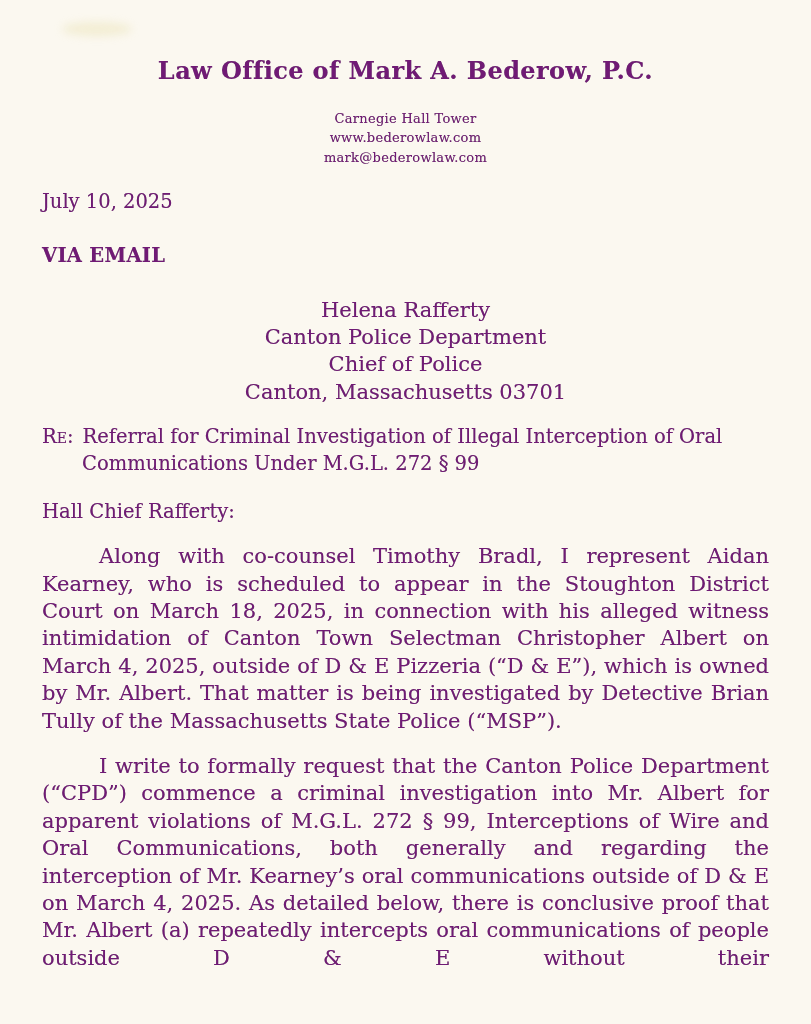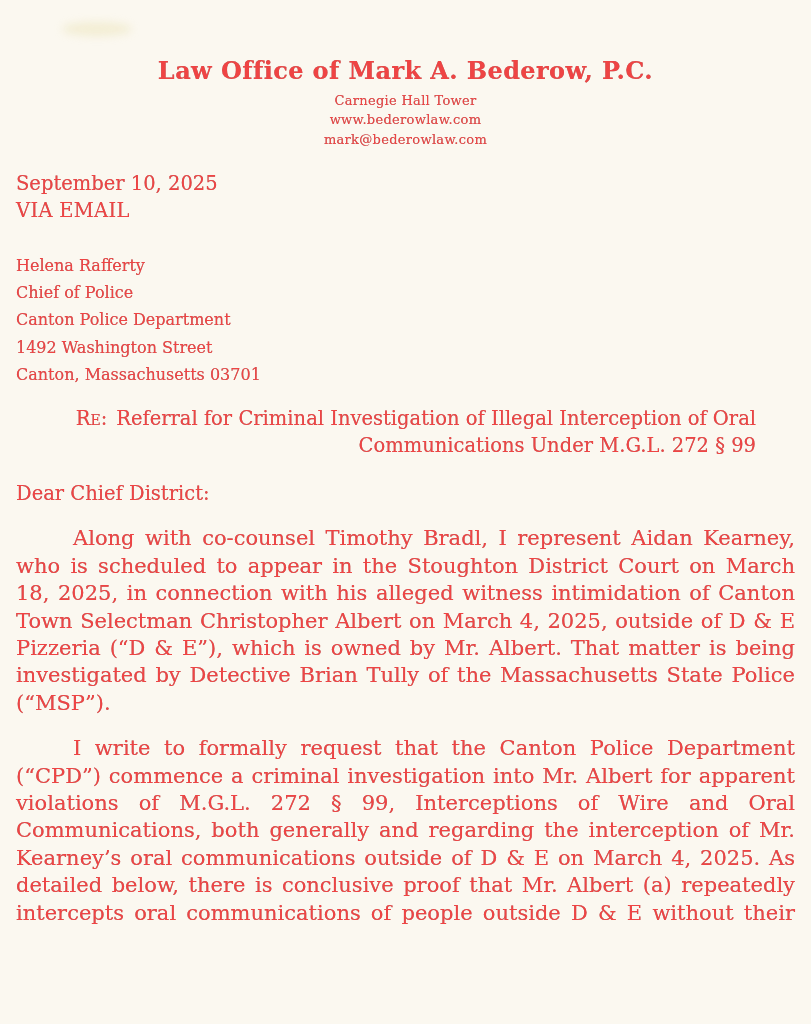--- a/index.html
+++ b/index.html
@@ -8,23 +8,23 @@
     background: #e8e6df;
   }
   .page {
     position: relative;
     width: 811px;
     height: 1024px;
     margin: 0 auto;
     background: #fbf8f0;
     overflow: hidden;
     box-sizing: border-box;
-    padding: 0 16px;
+    padding: 0 42px;
     font-family: "DejaVu Serif", "Liberation Serif", serif;
-    color: #ef4444;
+    color: #701a75;
     text-shadow: 0 0 0.5px rgba(36,36,36,0.45);
   }
   .scan-artifact {
     position: absolute;
     left: 62px;
     top: 22px;
     width: 70px;
     height: 14px;
     background: rgba(226, 214, 150, 0.30);
     border-radius: 50%;
@@ -35,49 +35,50 @@
     padding-top: 55px;
     text-align: center;
   }
   .firm-name {
     font-size: 24px;
     line-height: 32px;
     font-weight: bold;
     letter-spacing: 0.4px;
   }
   .lh-address {
-    margin-top: 4px;
+    margin-top: 22px;
     font-size: 13px;
     line-height: 19.3px;
     letter-spacing: 0.3px;
   }
   .date-line {
     margin-top: 21px;
     font-size: 19.5px;
     line-height: 27px;
   }
   .delivery-method {
+    margin-top: 27px;
     font-size: 19.5px;
     line-height: 27px;
-    font-weight: normal;
+    font-weight: bold;
     letter-spacing: 0.3px;
   }
   .recipient-block {
     margin-top: 28px;
-    font-size: 16px;
+    font-size: 21px;
     line-height: 27.2px;
+    text-align: center;
   }
   .re-block {
     margin-top: 17px;
     font-size: 19.5px;
     line-height: 27.2px;
     padding-left: 40px;
     text-indent: -40px;
     max-width: 700px;
-    text-align: right;
   }
   .re-label {
     font-variant: small-caps;
     margin-right: 9px;
   }
   .salutation {
     margin-top: 21px;
     font-size: 19.5px;
     line-height: 27px;
   }
@@ -100,34 +101,33 @@
 
   <div class="letterhead">
     <div class="firm-name">Law Office of Mark A. Bederow, P.C.</div>
     <div class="lh-address">
       <div>Carnegie Hall Tower</div>
       <div>www.bederowlaw.com</div>
       <div>mark@bederowlaw.com</div>
     </div>
   </div>
 
-  <div class="date-line">September 10, 2025</div>
+  <div class="date-line">July 10, 2025</div>
 
   <div class="delivery-method">VIA EMAIL</div>
 
   <div class="recipient-block">
     <div>Helena Rafferty</div>
+    <div>Canton Police Department</div>
     <div>Chief of Police</div>
-    <div>Canton Police Department</div>
-    <div>1492 Washington Street</div>
     <div>Canton, Massachusetts 03701</div>
   </div>
 
   <div class="re-block">
     <span class="re-label">Re:</span><span>Referral for Criminal Investigation of Illegal Interception of Oral Communications Under M.G.L. 272 § 99</span>
   </div>
 
-  <div class="salutation">Dear Chief District:</div>
+  <div class="salutation">Hall Chief Rafferty:</div>
 
   <p class="body-para">Along with co-counsel Timothy Bradl, I represent Aidan Kearney, who is scheduled to appear in the Stoughton District Court on March 18, 2025, in connection with his alleged witness intimidation of Canton Town Selectman Christopher Albert on March 4, 2025, outside of D &amp; E Pizzeria (“D &amp; E”), which is owned by Mr. Albert. That matter is being investigated by Detective Brian Tully of the Massachusetts State Police (“MSP”).</p>
 
   <p class="body-para continues">I write to formally request that the Canton Police Department (“CPD”) commence a criminal investigation into Mr. Albert for apparent violations of M.G.L. 272 § 99, Interceptions of Wire and Oral Communications, both generally and regarding the interception of Mr. Kearney’s oral communications outside of D &amp; E on March 4, 2025. As detailed below, there is conclusive proof that Mr. Albert (a) repeatedly intercepts oral communications of people outside D &amp; E without their</p>
 </div>
 
 </body></html>

